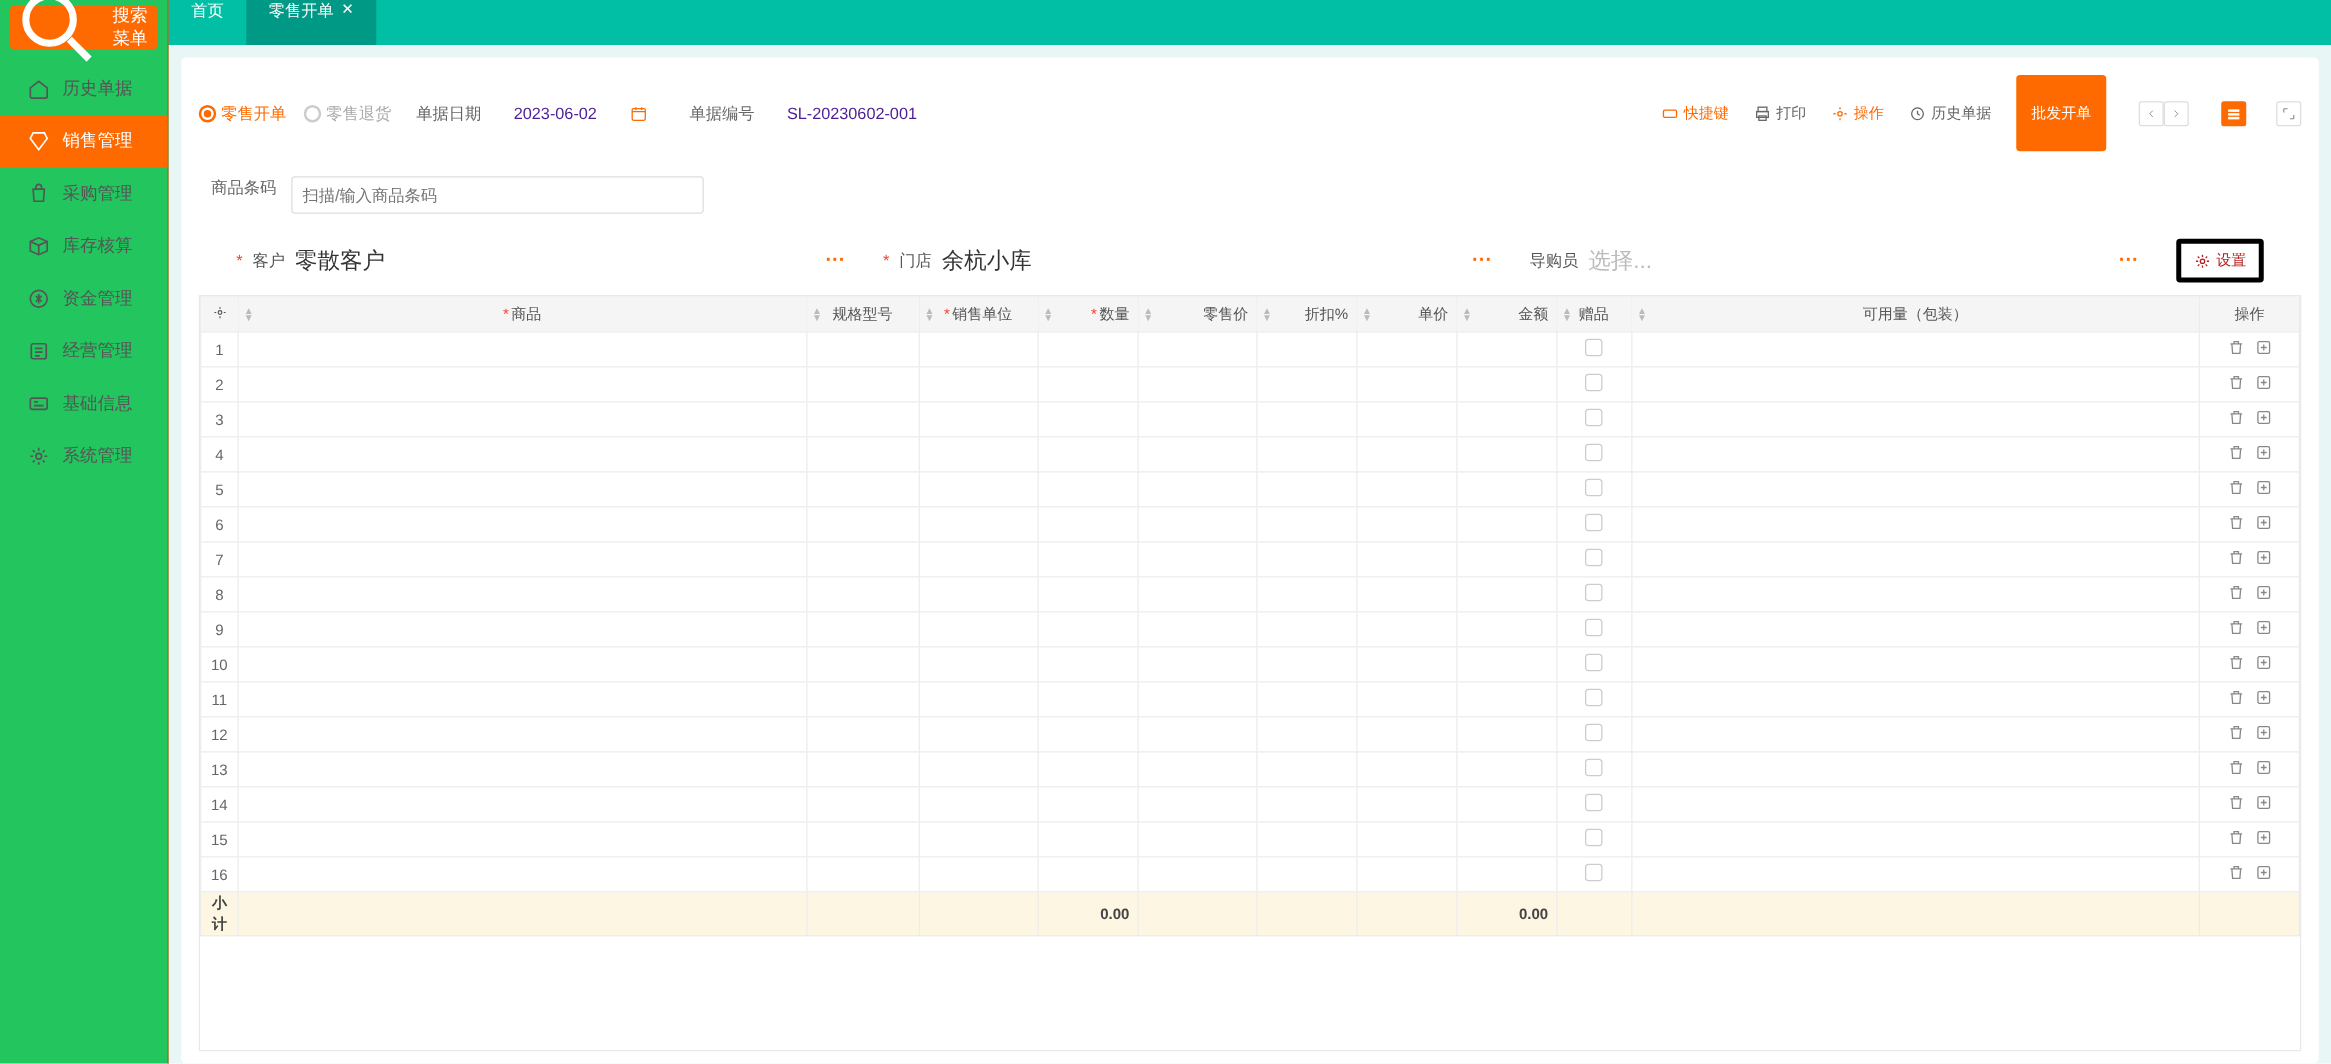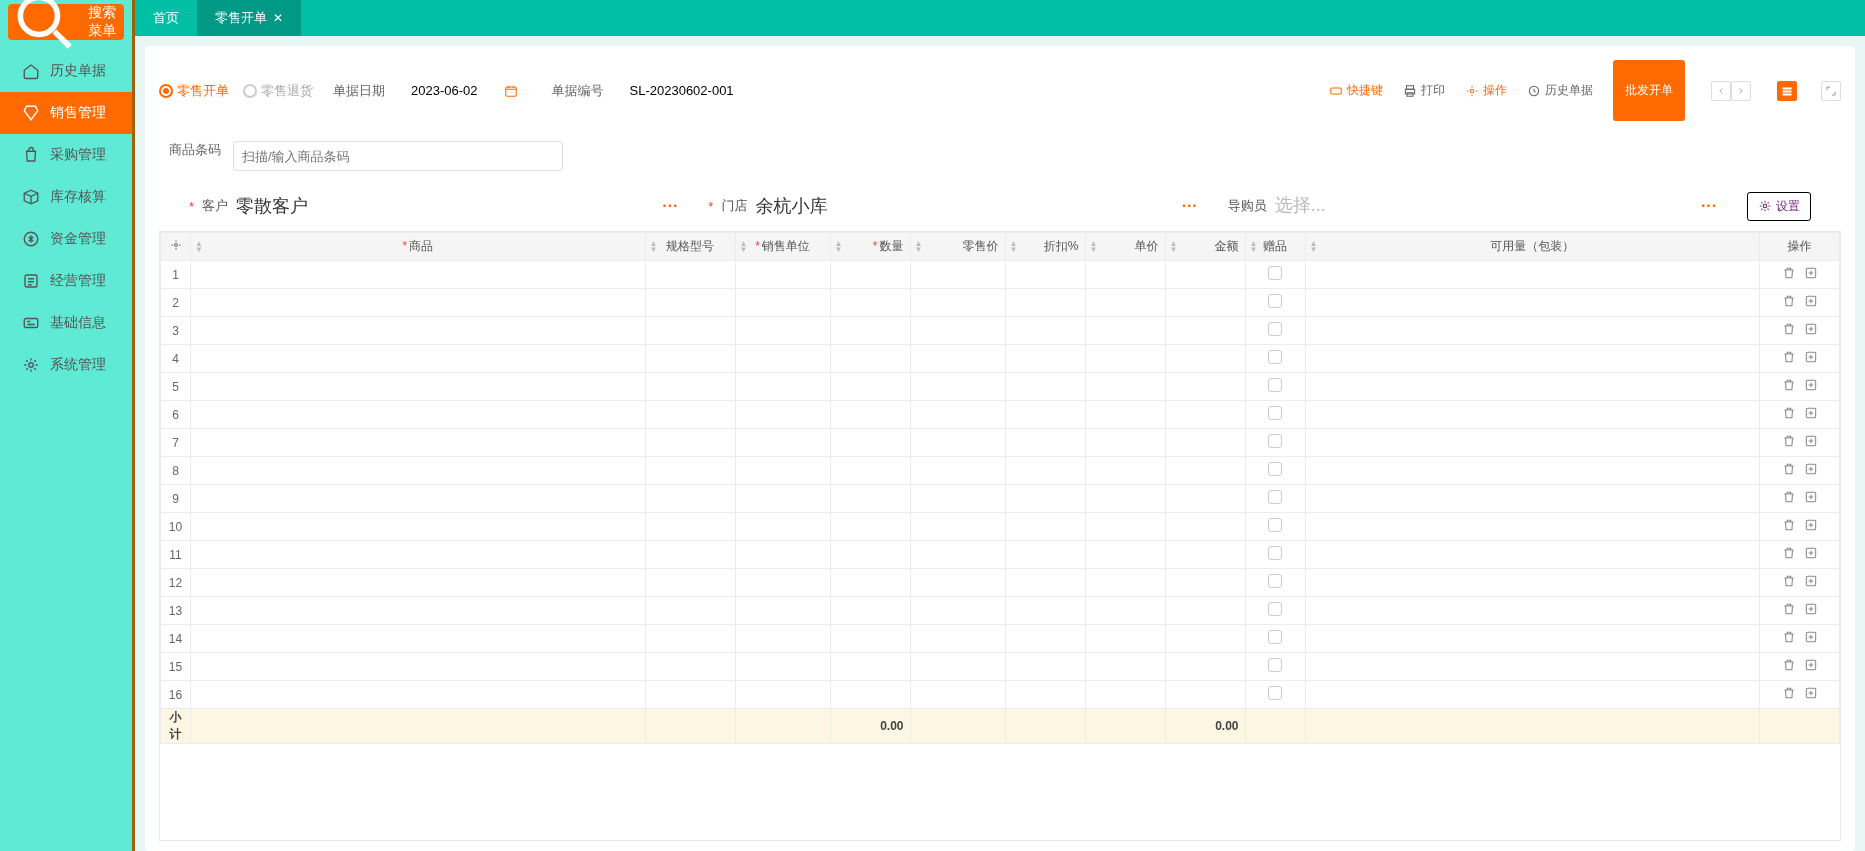--- a/index.html
+++ b/index.html
@@ -1,64 +1,64 @@
 <!DOCTYPE html>
 <html><head>
 <meta charset="utf-8">
 <style>
   * { box-sizing: border-box; margin: 0; padding: 0; }
   body { font-family: -apple-system, "Microsoft YaHei", Arial, sans-serif; font-size: 13px; color: #333; background: #fff; overflow: hidden; }
   
   .app { display: flex; height: 100vh; width: 100%; }
-  .sidebar { width: 135px; background: #5eead4; border-right: 3px solid #a16207; flex-shrink: 0; }
+  .sidebar { width: 135px; background: #22c55e; border-right: 1px solid #a16207; flex-shrink: 0; }
   .main { flex: 1; display: flex; flex-direction: column; min-width: 0; }
   
   .search-btn { background: #ff6a00; color: #fff; display: flex; align-items: center; justify-content: center; gap: 6px; height: 36px; margin: 4px 8px 10px; border-radius: 4px; cursor: pointer; font-size: 14px; }
   .nav-item { display: flex; align-items: center; gap: 10px; padding: 12px 22px; cursor: pointer; color: #555; font-size: 14px; }
   .nav-item.active { background: #ff6a00; color: #fff; }
   .nav-item svg { width: 18px; height: 18px; }
   
   .tabs-bar { background: #00bfa5; display: flex; height: 36px; align-items: stretch; }
-  .tab { padding: 0 18px; display: flex; align-items: center; color: #fff; cursor: pointer; font-size: 13px; gap: 6px; }
+  .tab { padding: 0 18px; display: flex; align-items: flex-start; color: #fff; cursor: pointer; font-size: 13px; gap: 6px; }
   .tab.active { background: #009985; }
   .tab .close { font-size: 12px; }
   
   .content { background: #e8f7f5; flex: 1; padding: 10px 10px 0 10px; overflow: hidden; display: flex; }
   .panel { background: #fff; flex: 1; border-radius: 4px; padding: 10px 14px; display: flex; flex-direction: column; min-width: 0; }
   
   .header-row { display: flex; align-items: center; gap: 20px; padding: 4px 0 10px; border-bottom: none; }
   .radio-group { display: flex; gap: 14px; align-items: center; }
   .radio-item { display: flex; align-items: center; gap: 4px; cursor: pointer; }
   .radio-circle { width: 14px; height: 14px; border-radius: 50%; border: 2px solid #ccc; display: inline-block; position: relative; }
   .radio-item.selected .radio-circle { border-color: #ff6a00; }
   .radio-item.selected .radio-circle::after { content: ""; position: absolute; inset: 2px; border-radius: 50%; background: #ff6a00; }
   .radio-item.selected span { color: #ff6a00; }
   .radio-item:not(.selected) span { color: #aaa; }
   .meta-label { color: #666; font-size: 13px; }
-  .meta-value { color: #000000; padding: 0 6px; text-align: center; }
+  .meta-value { color: #4c1d95; padding: 0 6px; text-align: center; }
   .header-spacer { flex: 1; }
   .tool-link { display: inline-flex; align-items: center; gap: 4px; color: #666; cursor: pointer; font-size: 12px; }
   .tool-link.orange { color: #ff6a00; }
   .tool-link svg { width: 14px; height: 14px; }
   .btn-primary { background: #ff6a00; color: #fff; padding: 22px 12px; border-radius: 3px; cursor: pointer; font-size: 12px; border: none; }
   .icon-btn-group { display: flex; align-items: center; gap: 0; margin-left: 6px; }
   .icon-btn { width: 20px; height: 20px; display: inline-flex; align-items: center; justify-content: center; cursor: pointer; border: 1px solid #ddd; border-radius: 2px; color: #888; }
   .icon-btn.orange { background: #ff6a00; color: #fff; border-color: #ff6a00; }
   
   .barcode-row { display: flex; gap: 12px; padding: 10px 10px 14px; }
   .barcode-input { flex: 0 0 330px; height: 30px; border: 1px solid #ddd; border-radius: 3px; padding: 0 8px; font-size: 13px; }
   
   .form-row { display: flex; align-items: center; padding: 6px 30px 10px; }
   .form-field { flex: 1; display: flex; align-items: center; gap: 6px; position: relative; }
   .form-label { color: #555; font-size: 13px; }
   .req { color: #ff3b30; margin-right: 2px; }
   .form-input { flex: 1; border: none; border-bottom: 1px solid transparent; padding: 4px 2px; font-size: 18px; color: #333; background: transparent; }
   .form-input::placeholder { color: #bbb; }
   .form-more { color: #ff6a00; font-size: 16px; font-weight: bold; cursor: pointer; margin-right: 30px; }
-  .settings-btn { border: 1px solid #000000; color: #701a75; display: inline-flex; align-items: center; gap: 4px; padding: 5px 10px; border-radius: 3px; cursor: pointer; font-size: 12px; }
+  .settings-btn { border: 4px solid #000000; color: #b91c1c; display: inline-flex; align-items: center; gap: 4px; padding: 5px 10px; border-radius: 3px; cursor: pointer; font-size: 12px; }
   .settings-btn svg { width: 14px; height: 14px; }
   
   .table-wrap { flex: 1; overflow: auto; border: 1px solid #e9e9e9; }
   table { border-collapse: collapse; width: 100%; table-layout: fixed; }
   th, td { border: 1px solid #ececec; height: 28px; padding: 0 6px; font-size: 12px; }
   th { background: #f5f5f5; color: #555; font-weight: normal; position: relative; }
   td { color: #666; }
   .col-index { width: 40px; text-align: center; }
   .col-gear { width: 30px; text-align: center; }
   .col-spec { width: 90px; }

